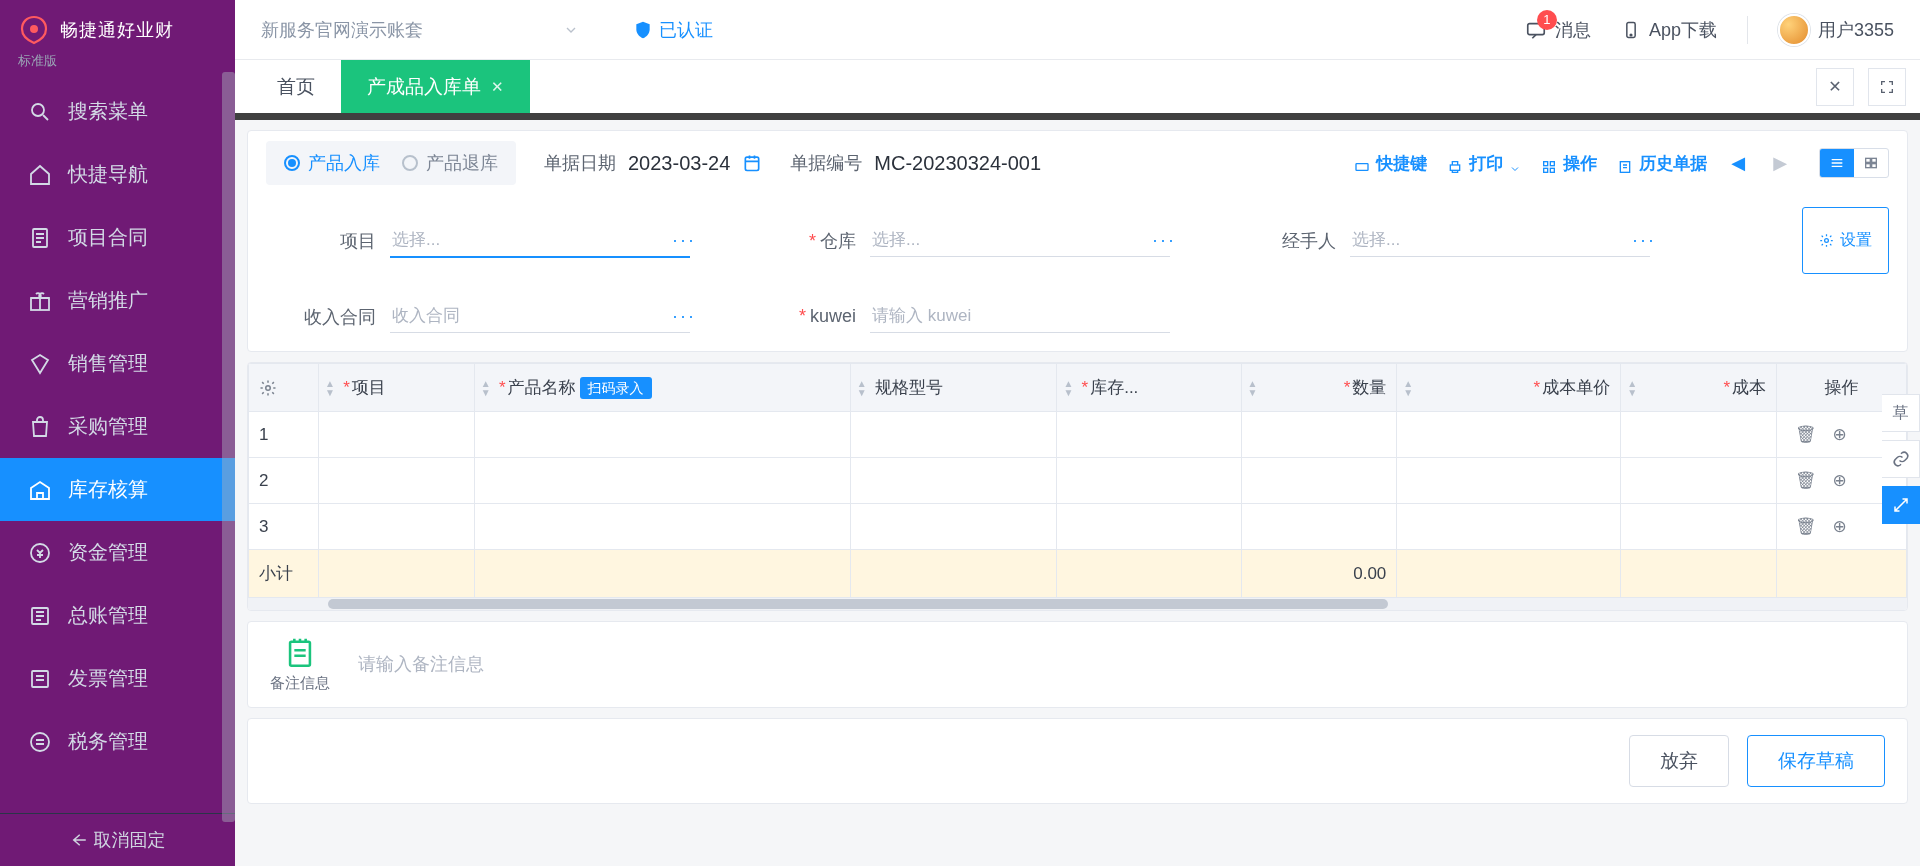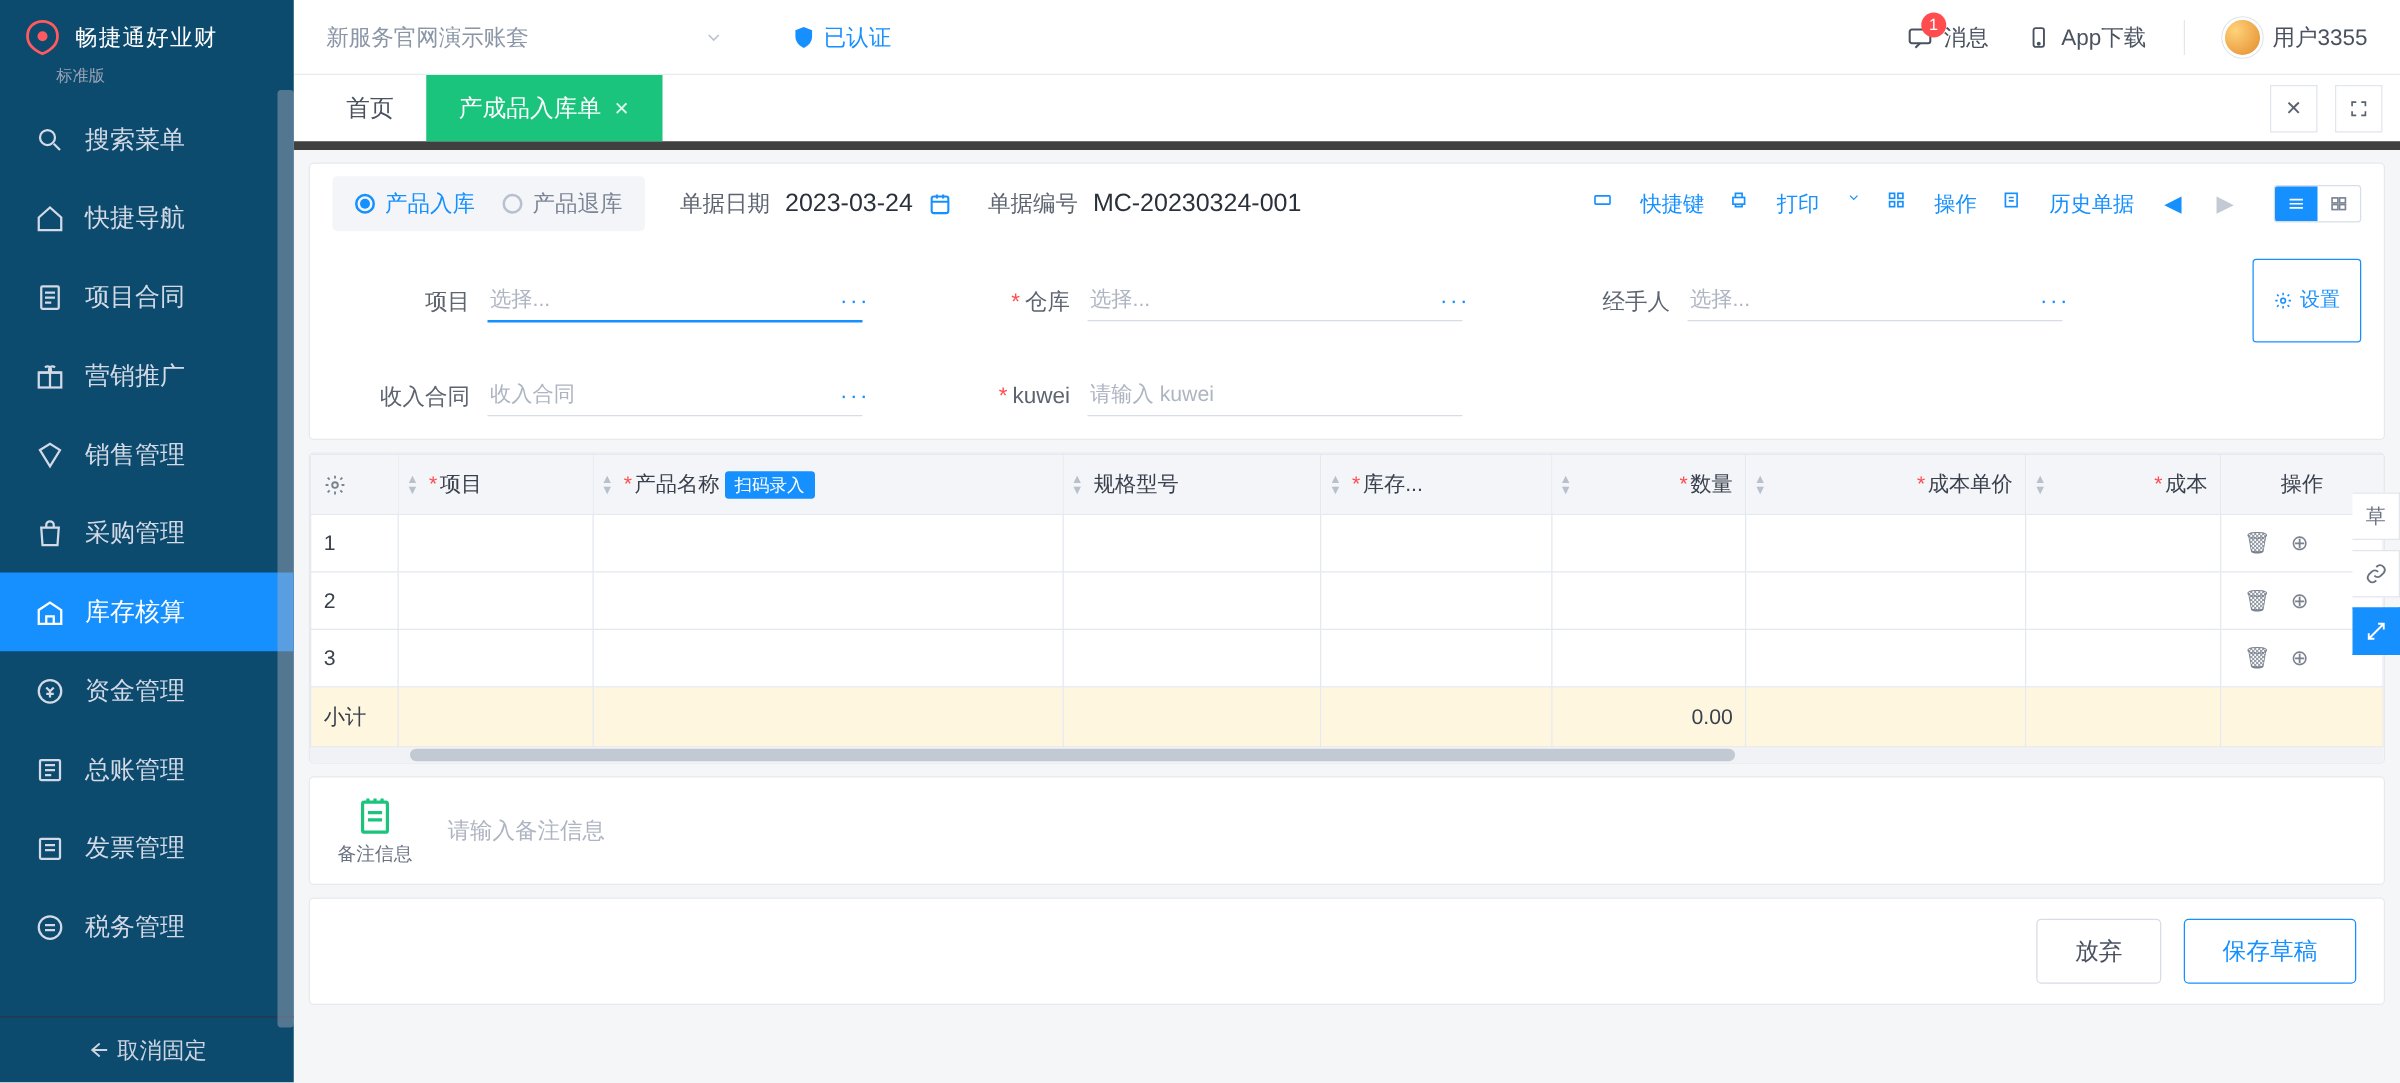--- a/index.html
+++ b/index.html
@@ -1,24 +1,24 @@
 <!DOCTYPE html>
 <html><head>
 <meta charset="utf-8">
 <style>
 * { margin: 0; padding: 0; box-sizing: border-box; font-family: "Microsoft YaHei", Arial, sans-serif; }
 html, body { width: 1920px; height: 866px; overflow: hidden; background: #f5f6f8; }
 .app { display: flex; height: 100%; }
 
 
-.sidebar { width: 235px; background: #0c4a6e; color: #cfd5e0; display: flex; flex-direction: column; position: relative; }
+.sidebar { width: 235px; background: #701a75; color: #cfd5e0; display: flex; flex-direction: column; position: relative; }
 .brand { display: flex; align-items: center; padding: 14px 18px 6px; gap: 10px; }
 .brand-logo { width: 32px; height: 32px; }
 .brand-name { font-size: 18px; color: #fff; font-weight: 500; letter-spacing: 1px; }
-.brand-sub { font-size: 13px; color: #9aa4b5; padding: 0 0 10px 45px; }
+.brand-sub { font-size: 13px; color: #9aa4b5; padding: 0 0 10px 18px; }
 .nav { flex: 1; overflow-y: auto; }
 .nav-item { display: flex; align-items: center; gap: 16px; padding: 18px 28px; font-size: 20px; cursor: pointer; color: #d3dae6; }
 .nav-item.active { background: #1790ff; color: #fff; }
 .nav-icon { width: 24px; height: 24px; flex-shrink: 0; stroke: currentColor; fill: none; stroke-width: 1.8; }
 .unpin { display: flex; align-items: center; justify-content: center; gap: 6px; padding: 14px 0; font-size: 18px; color: #cfd5e0; cursor: pointer; border-top: 1px solid #2a3548; }
 .sidebar-scroll { position: absolute; right: 0; top: 72px; bottom: 44px; width: 13px; background: #aab0bc; border-radius: 3px; opacity: .45; }
 
 
 .main { flex: 1; display: flex; flex-direction: column; min-width: 0; }
 
@@ -50,21 +50,21 @@
 .radio-grp { display: flex; align-items: center; gap: 22px; background: #f3f5f9; padding: 10px 18px; border-radius: 4px; }
 .radio { display: flex; align-items: center; gap: 8px; font-size: 18px; color: #7c8594; cursor: pointer; }
 .radio.sel { color: #1790ff; }
 .radio-dot { width: 16px; height: 16px; border: 2px solid #b7c0cc; border-radius: 50%; display: flex; align-items: center; justify-content: center; }
 .radio.sel .radio-dot { border-color: #1790ff; }
 .radio.sel .radio-dot::after { content: ""; width: 8px; height: 8px; background: #1790ff; border-radius: 50%; }
 .hdr-field { display: flex; align-items: center; gap: 12px; font-size: 18px; margin-left: 28px; color: #5c6470; }
 .hdr-field .val { color: #2b313b; font-size: 20px; }
 .cal-icon { color: #1790ff; width: 20px; height: 20px; }
 .toolbar { margin-left: auto; display: flex; align-items: center; gap: 20px; }
-.tool { display: flex; align-items: flex-start; gap: 22px; color: #1790ff; font-size: 17px; cursor: pointer; }
+.tool { display: flex; align-items: flex-end; gap: 6px; color: #1790ff; font-size: 17px; cursor: pointer; font-weight: bold; }
 .nav-arrow { color: #1790ff; font-size: 18px; padding: 0 4px; cursor: pointer; }
 .nav-arrow.dis { color: #c4cad4; }
 .viewtoggle { display: flex; border: 1px solid #d8dee8; border-radius: 3px; overflow: hidden; margin-left: 8px; }
 .viewtoggle span { width: 34px; height: 28px; display: flex; align-items: center; justify-content: center; color: #7c8594; cursor: pointer; }
 .viewtoggle span.on { background: #1790ff; color: #fff; }
 
 
 .form-rows { margin-top: 22px; display: flex; flex-direction: column; gap: 26px; }
 .frow { display: flex; align-items: center; gap: 50px; }
 .ffield { display: flex; align-items: center; gap: 14px; }

